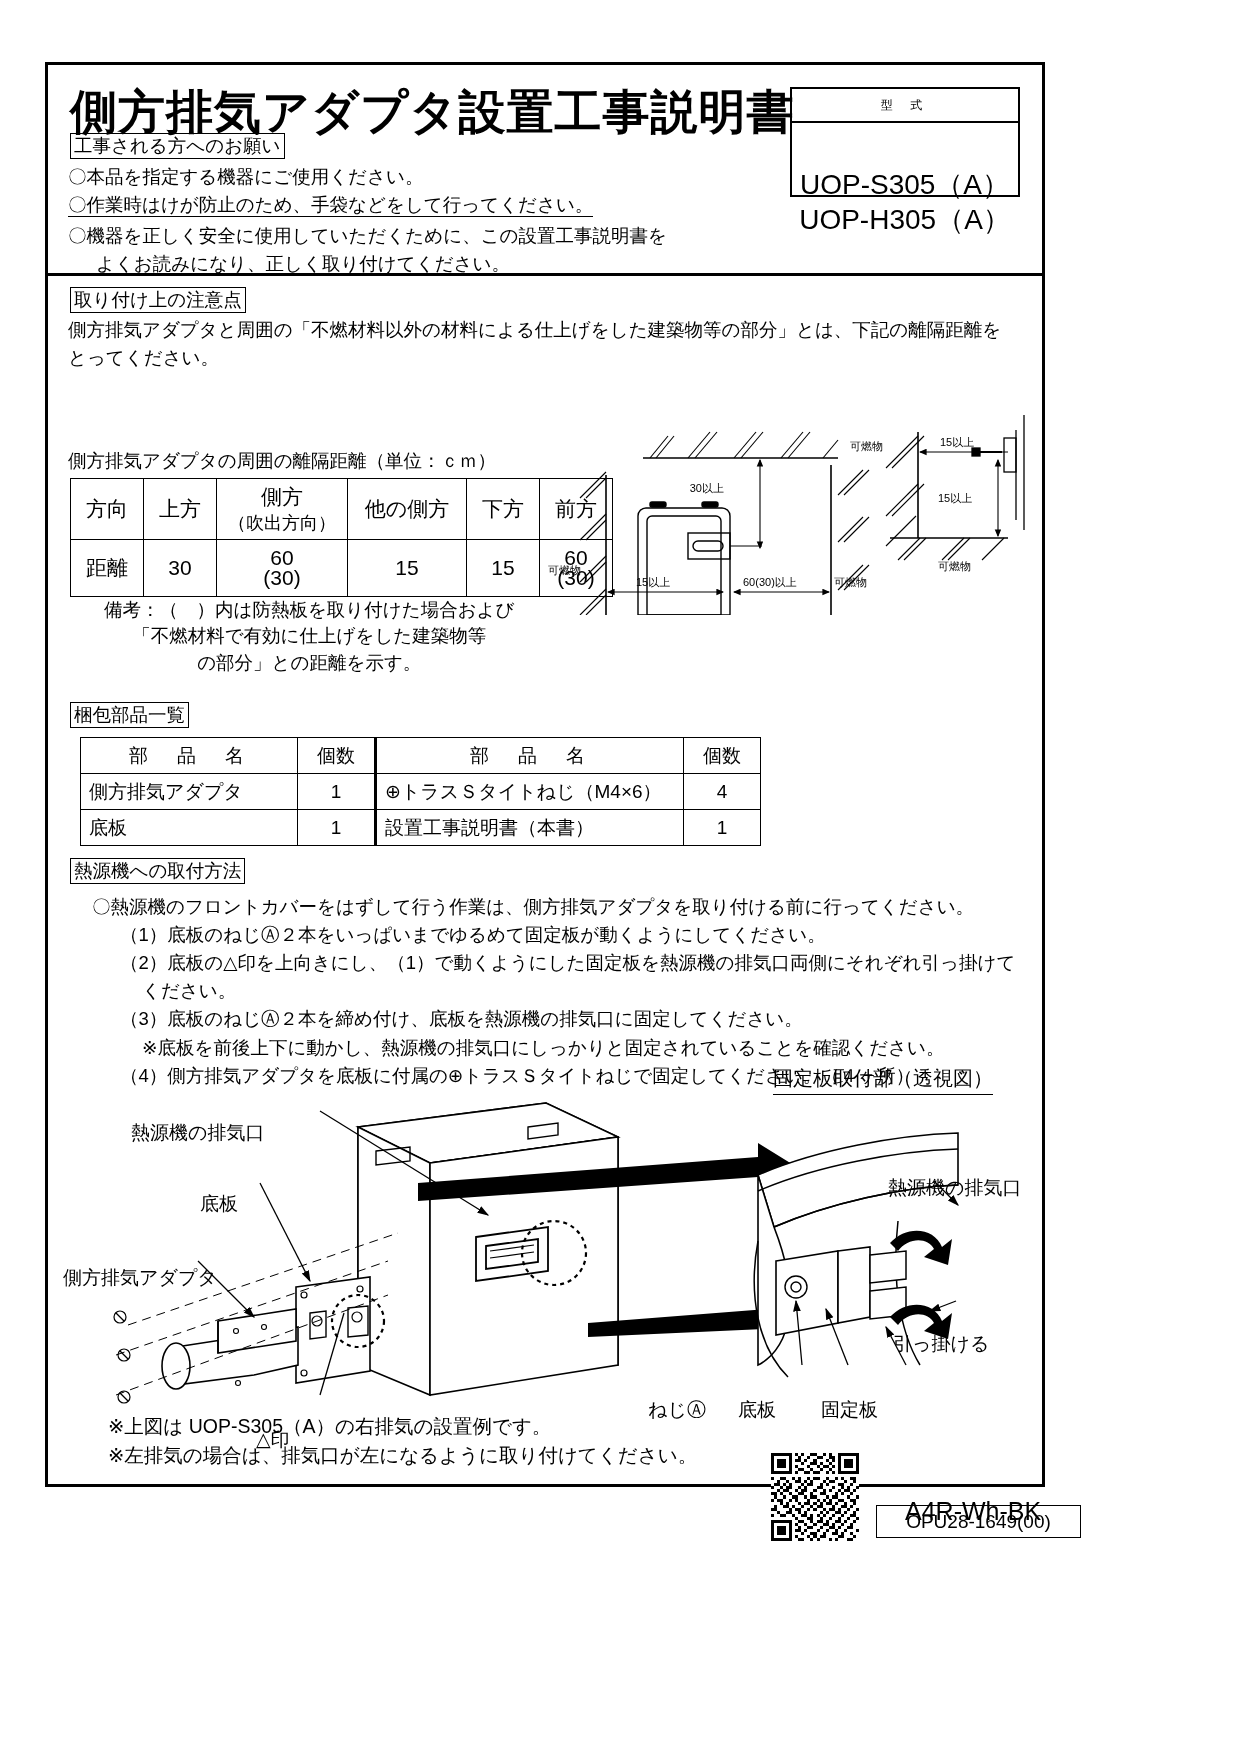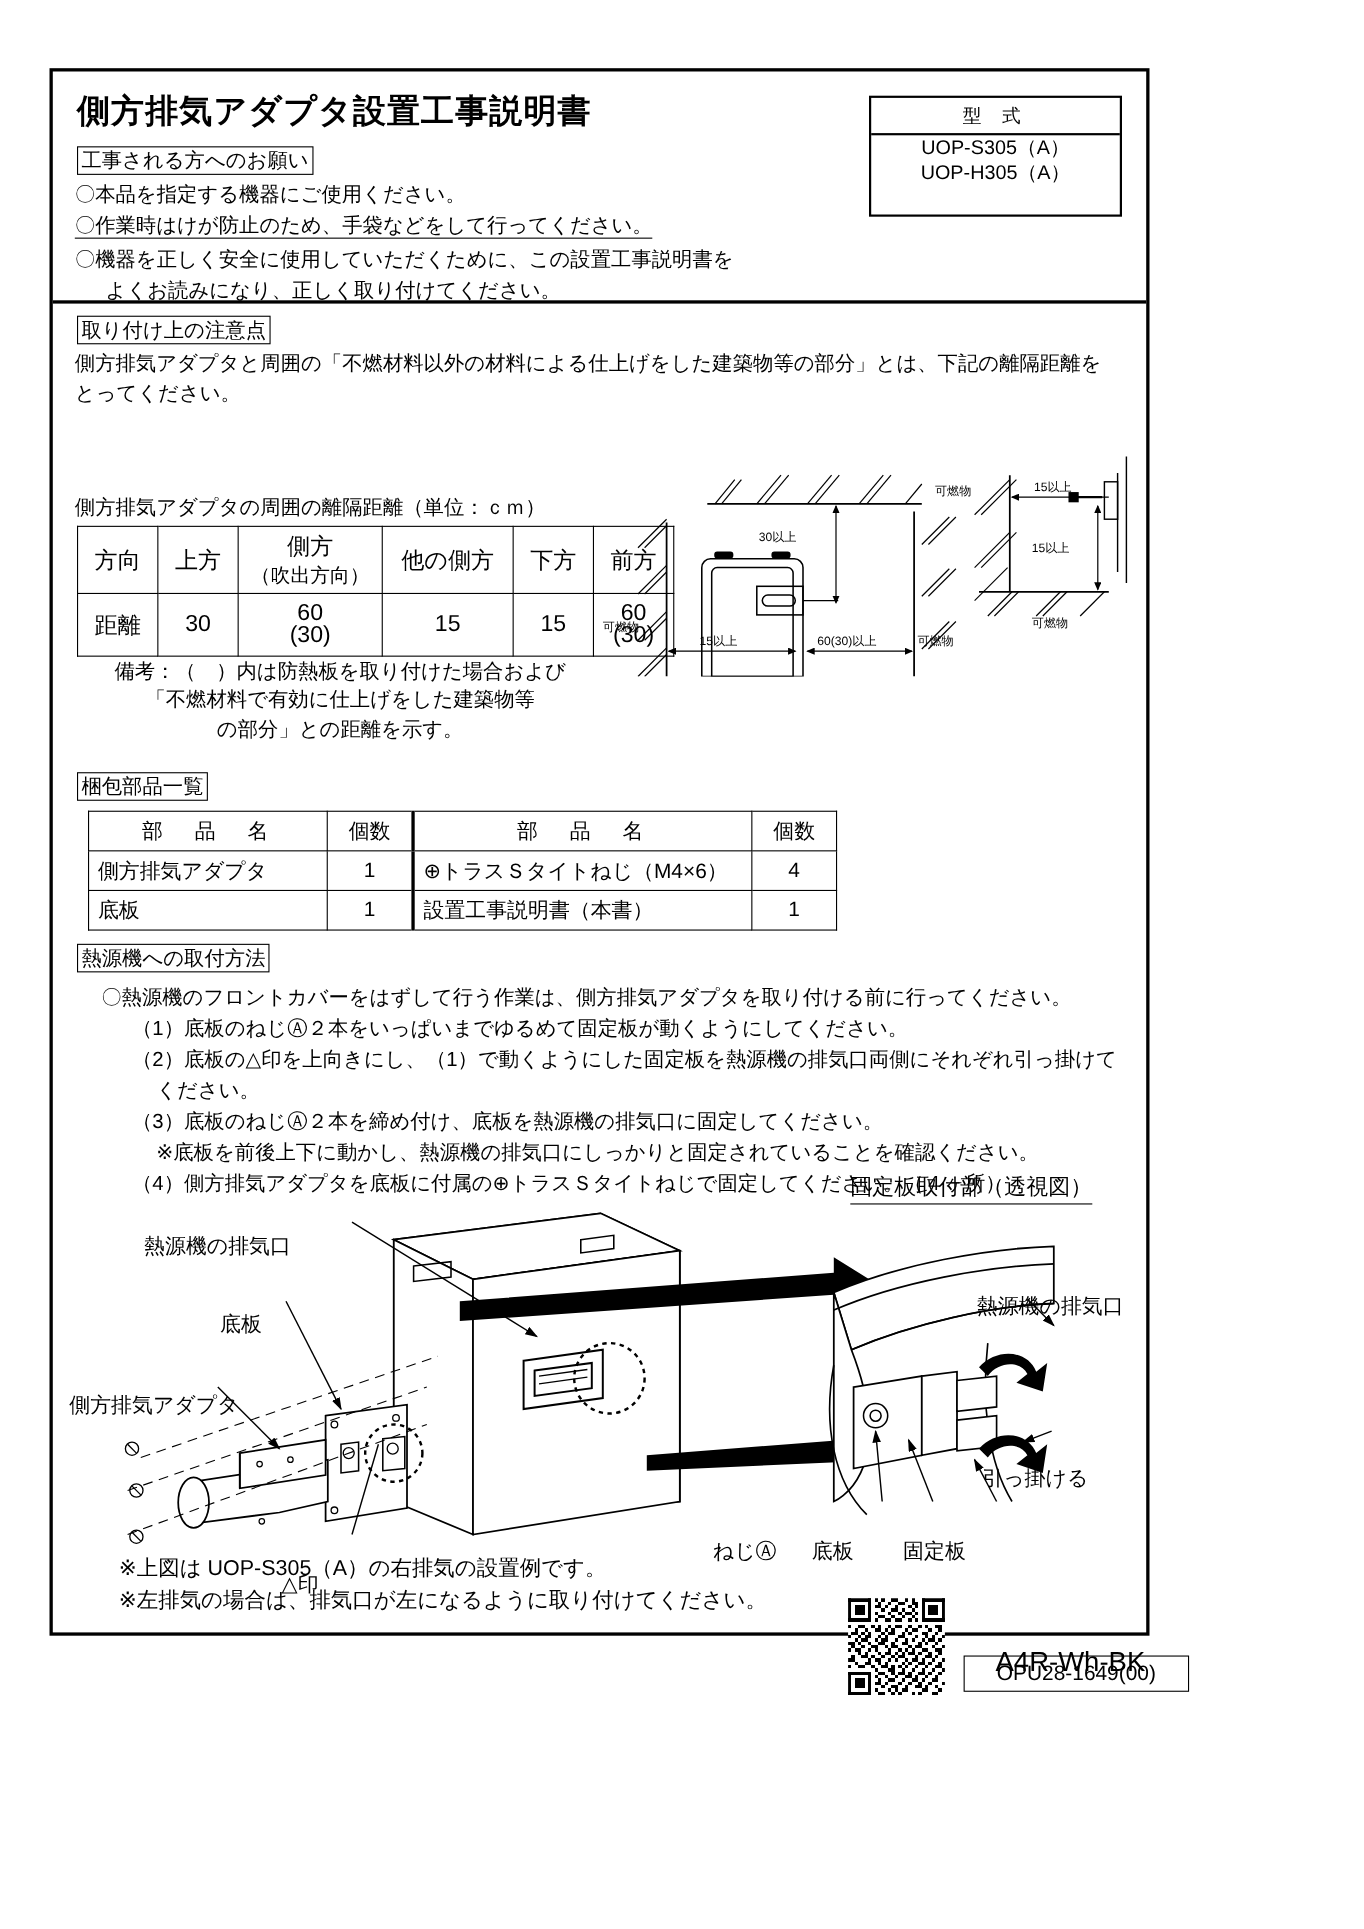--- a/index.html
+++ b/index.html
@@ -1,27 +1,27 @@
 <!DOCTYPE html>
 <html><head>
 <meta charset="utf-8">
 <style>
   html,body{margin:0;padding:0;background:#fff;}
   body{width:1240px;height:1754px;font-family:"Liberation Sans","DejaVu Sans",sans-serif;color:#000;position:relative;}
   .page{position:absolute;left:0;top:0;width:1240px;height:1754px;}
   .outer{position:absolute;left:45px;top:62px;width:1000px;height:1425px;border:3px solid #000;box-sizing:border-box;}
   .hdr-sep{position:absolute;left:0;top:208px;width:100%;height:0;border-top:3px solid #000;}
-  .title{position:absolute;left:22px;top:16px;font-size:30px;font-weight:bold;letter-spacing:1px;white-space:nowrap;}
+  .title{position:absolute;left:22px;top:16px;font-size:47px;font-weight:bold;letter-spacing:1px;white-space:nowrap;}
   .boxlabel{display:inline-block;border:1.6px solid #000;padding:1px 3px 2px 3px;font-size:18.5px;line-height:1.15;}
   .req-head{position:absolute;left:22px;top:68px;}
   .reqline{position:absolute;left:20px;font-size:18.5px;line-height:1.25;white-space:nowrap;}
   .ul{border-bottom:1.4px solid #000;display:inline-block;line-height:1.12;}
   .model-box{position:absolute;left:742px;top:22px;width:230px;height:110px;border:2.2px solid #000;box-sizing:border-box;}
-  .model-box .mh{height:32px;border-bottom:2.2px solid #000;display:flex;align-items:center;justify-content:center;font-size:17px;letter-spacing:7px;}
-  .model-box .mb{height:76px;display:flex;flex-direction:column;align-items:center;justify-content:flex-start;font-size:18px;line-height:1.25;}
+  .model-box .mh{height:32px;border-bottom:2.2px solid #000;display:flex;align-items:center;justify-content:center;font-size:12px;letter-spacing:7px;}
+  .model-box .mb{height:76px;display:flex;flex-direction:column;align-items:center;justify-content:flex-end;font-size:28px;line-height:1.25;margin-top:38px;}
 
   .sec2{position:absolute;left:22px;top:222px;text-decoration:underline;}
   .p-note{position:absolute;font-size:18.5px;line-height:1.28;white-space:nowrap;}
 
   .cap1{position:absolute;left:20px;top:383px;font-size:18.5px;white-space:nowrap;}
   table.dist{position:absolute;left:22px;top:413px;border-collapse:collapse;}
   table.dist td{border:1.6px solid #000;text-align:center;font-size:21px;padding:0;}
   table.dist td.h{height:60px;}
   table.dist td.v{height:56px;}
   .sub{font-size:18px;}

